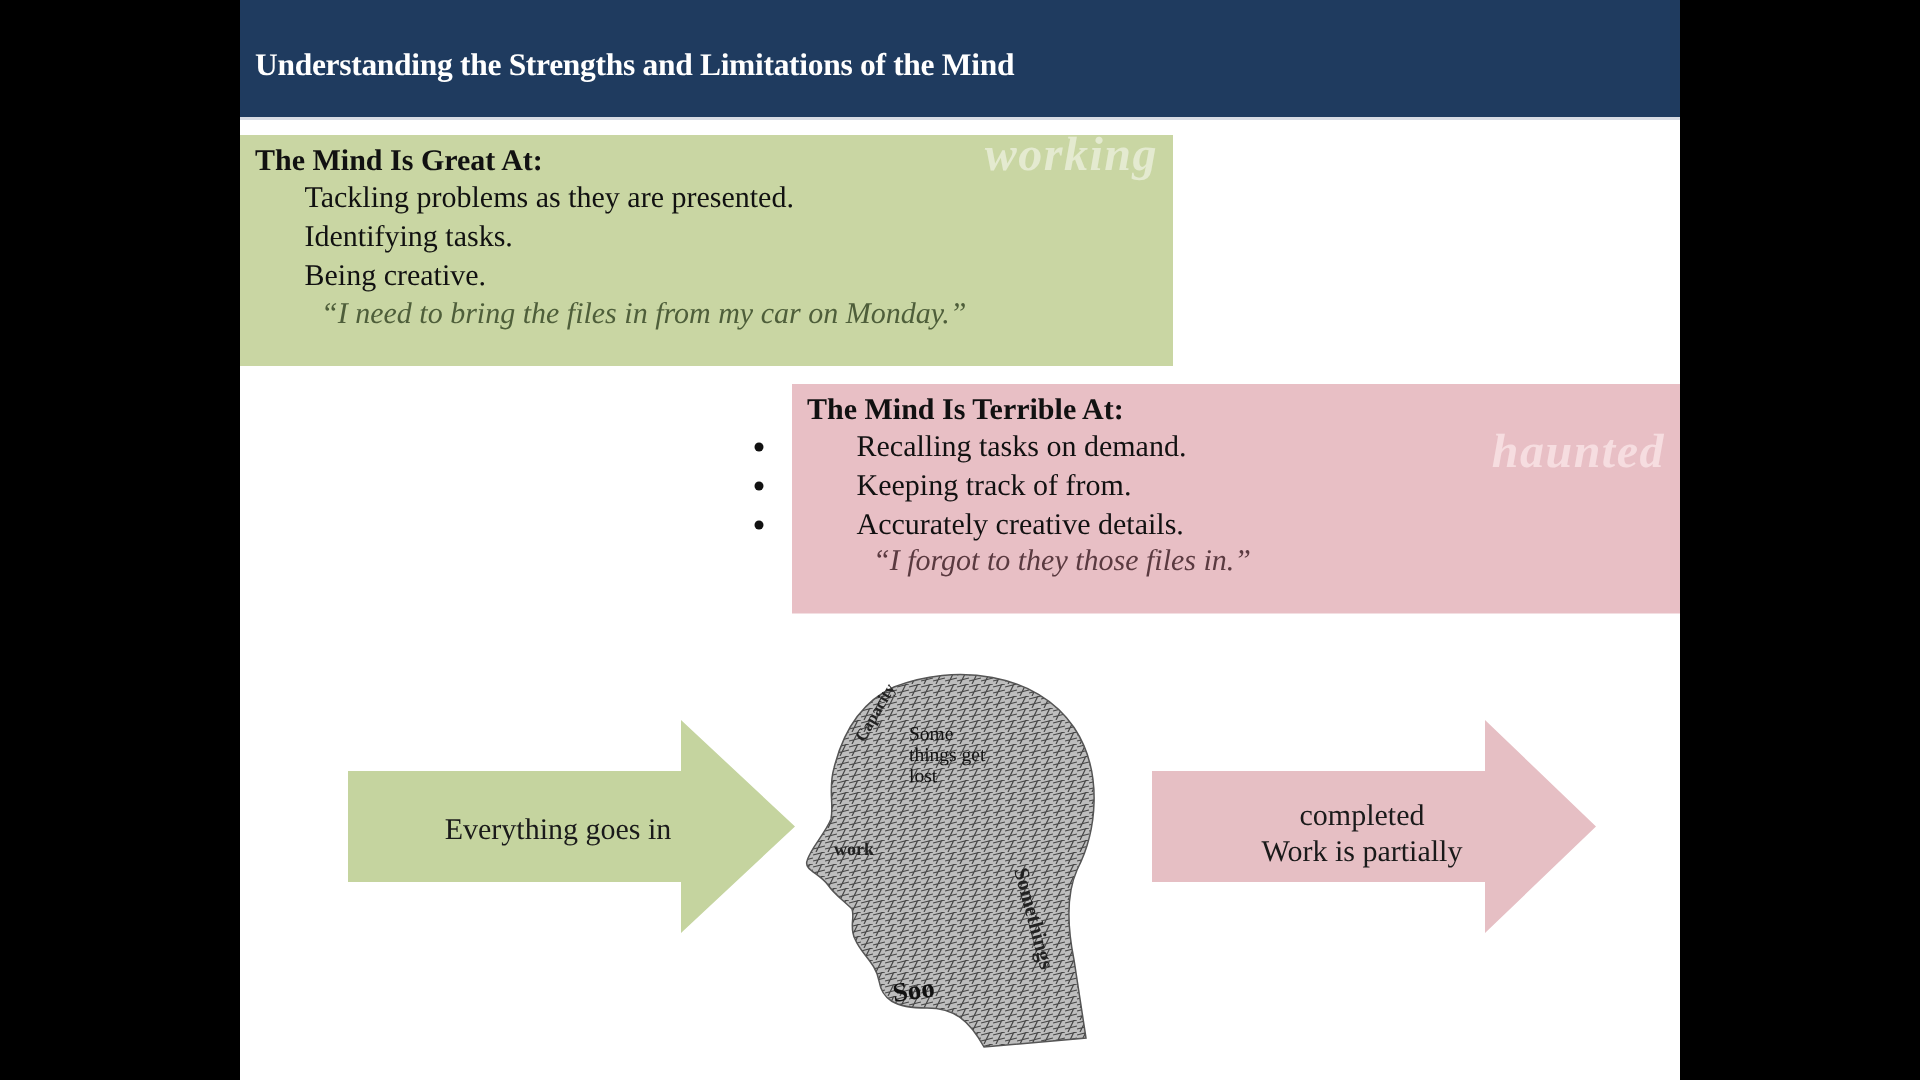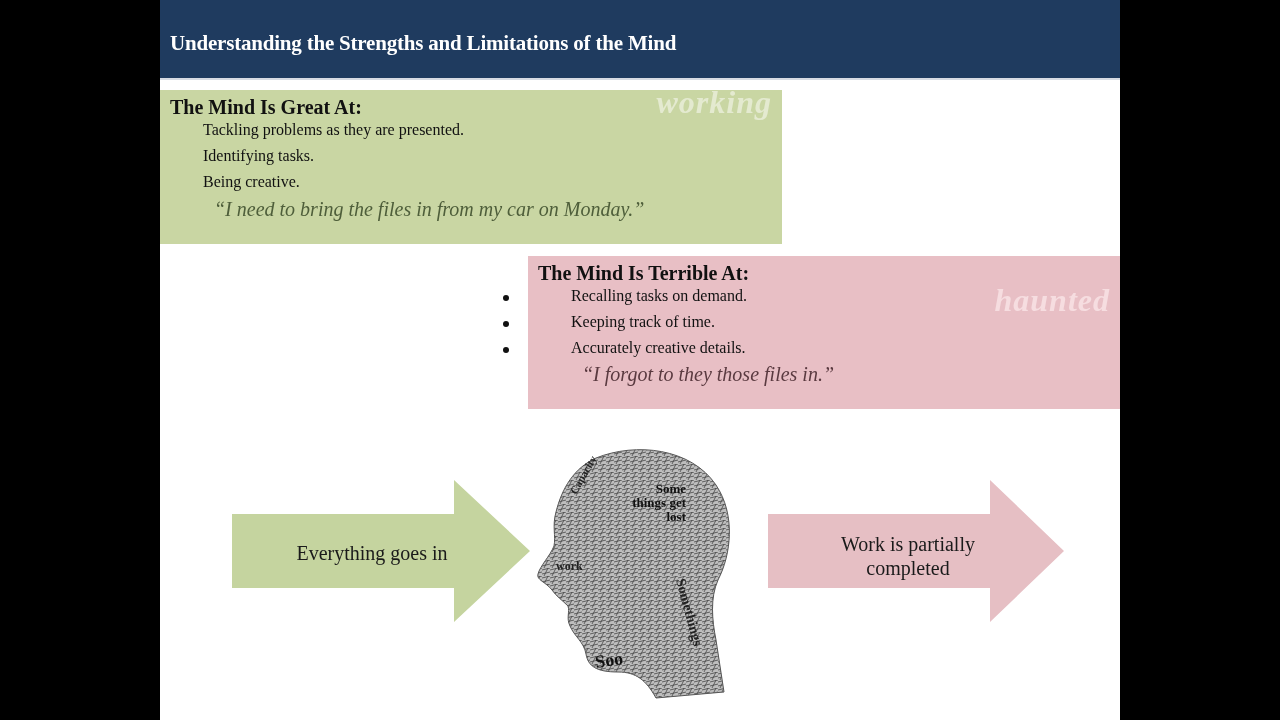--- a/index.html
+++ b/index.html
@@ -5,34 +5,34 @@
   html, body { margin:0; padding:0; background:#000; }
   body { width:1280px; height:720px; position:relative; overflow:hidden; font-family:"Liberation Serif", serif; }
   .slide { position:absolute; left:160px; top:0; width:960px; height:720px; background:#ffffff; overflow:hidden; }
   .header { position:absolute; left:0; top:0; width:1088px; height:78px; background:#1f3b5f; border-bottom:2px solid #d7dbe3; }
   .header .title { position:absolute; left:10px; top:31px; color:#ffffff; font-weight:bold; font-size:21px; letter-spacing:-0.2px; }
 
   .box { position:absolute; }
   .box-great { left:0; top:90px; width:622px; height:154px; background:#c9d6a3; }
   .box-terrible { left:368px; top:256px; width:592px; height:153px; background:#e8bfc5; }
   .box .heading { position:absolute; font-weight:bold; font-size:20px; color:#111; }
-  .box .item { position:absolute; font-size:16px; color:#111; }
+  .box .item { position:absolute; font-size:20px; color:#111; }
   .box .quote { position:absolute; font-style:italic; font-size:20px; }
   .watermark { position:absolute; font-style:italic; font-weight:bold; font-size:32px; letter-spacing:1px; }
   .box-great .watermark { color:#e4ead0; right:10px; top:-6px; }
   .box-terrible .watermark { color:#f6dde0; right:10px; top:-6px;margin-top:32px; }
 
   .bullet { position:absolute; width:6px; height:6px; border-radius:50%; background:#111; left:343px; }
 
   .arrow { position:absolute; }
   .arrow svg { position:absolute; left:0; top:0; }
   .arrow .label { position:absolute; font-size:20px; color:#1a1a1a; text-align:center; line-height:24px; }
 
   .head-figure { position:absolute; left:366px; top:440px; width:210px; height:260px; }
-  .head-figure .word { position:absolute; font-weight:bold; color:#111; font-size:13px; text-align:right; line-height:14px; }
+  .head-figure .word { position:absolute; font-weight:normal; color:#111; font-size:13px; text-align:left; line-height:14px; }
 </style>
 </head>
 <body>
 
 <div class="slide">
 
   <div class="header">
     <div class="title">Understanding the Strengths and Limitations of the Mind</div>
   </div>
 
@@ -46,21 +46,21 @@
   </div>
 
   <div class="bullet" style="top:295px;"></div>
   <div class="bullet" style="top:321px;"></div>
   <div class="bullet" style="top:347px;"></div>
 
   <div class="box box-terrible">
     <div class="watermark">haunted</div>
     <div class="heading" style="left:10px; top:6px;">The Mind Is Terrible At:</div>
     <div class="item" style="left:43px; top:31px;">Recalling tasks on demand.</div>
-    <div class="item" style="left:43px; top:57px;">Keeping track of time.</div>
+    <div class="item" style="left:43px; top:57px;">Keeping track of from.</div>
     <div class="item" style="left:43px; top:83px;">Accurately creative details.</div>
     <div class="quote" style="left:54px; top:107px; color:#5a3a40;">“I forgot to they those files in.”</div>
   </div>
 
   <div class="arrow" style="left:72px; top:480px; width:298px; height:142px;padding-left:20px;">
     <svg width="298" height="142">
       <polygon points="0,34 222,34 222,0 298,71 222,142 222,108 0,108" fill="#c5d49f"></polygon>
     </svg>
     <div class="label" style="left:0; top:61px; width:280px;">Everything goes in</div>
   </div>
@@ -84,18 +84,18 @@
       <div>things get</div>
       <div>lost</div>
     </div>
   </div>
 
   <div class="arrow" style="left:608px; top:480px; width:296px; height:142px;">
     <svg width="296" height="142">
       <polygon points="0,34 222,34 222,0 296,71 222,142 222,108 0,108" fill="#e6bfc4"></polygon>
     </svg>
     <div class="label" style="left:30px; top:52px; width:220px;">
+      <div>completed</div>
       <div>Work is partially</div>
-      <div>completed</div>
     </div>
   </div>
 
 </div>
 
 </body></html>

